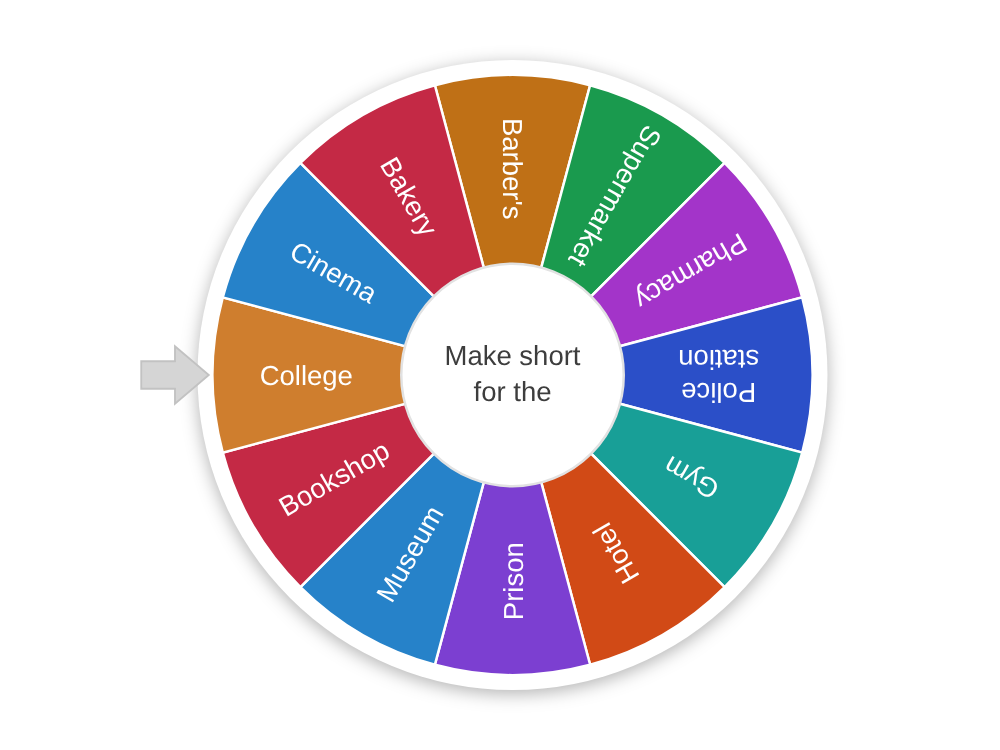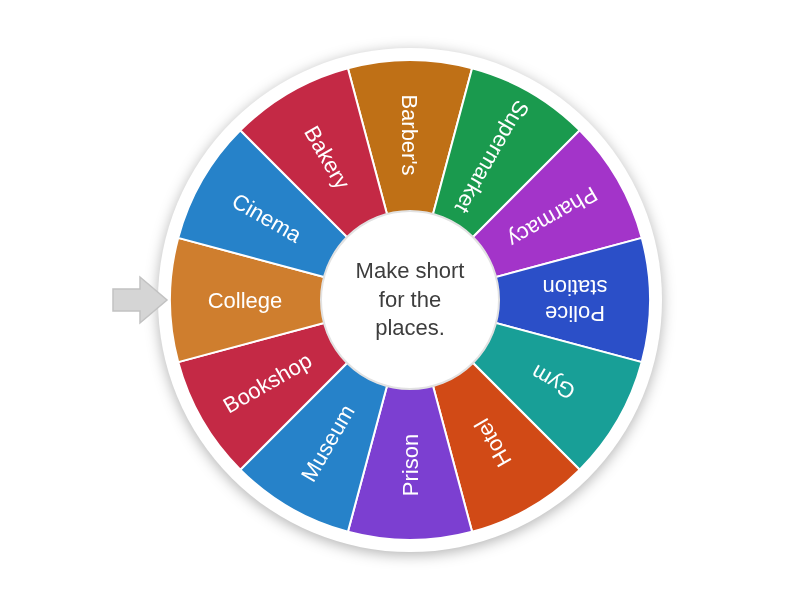--- a/index.html
+++ b/index.html
@@ -64,15 +64,14 @@
       </g>
 
     <circle cx="410" cy="300" r="89" stroke-width="2" stroke="#e2e2e2" fill="#ffffff"></circle>
 
     <polygon points="113,289 140,289 140,277 167,300 140,323 140,311 113,311" stroke-width="1.5" stroke="#c2c2c2" fill="#d5d5d5"></polygon>
   </svg>
 
   <div id="center-text">
     <span>Make short</span>
     <span>for the</span>
-    <span>places.</span>
   </div>
 </div>
 
 </body></html>

